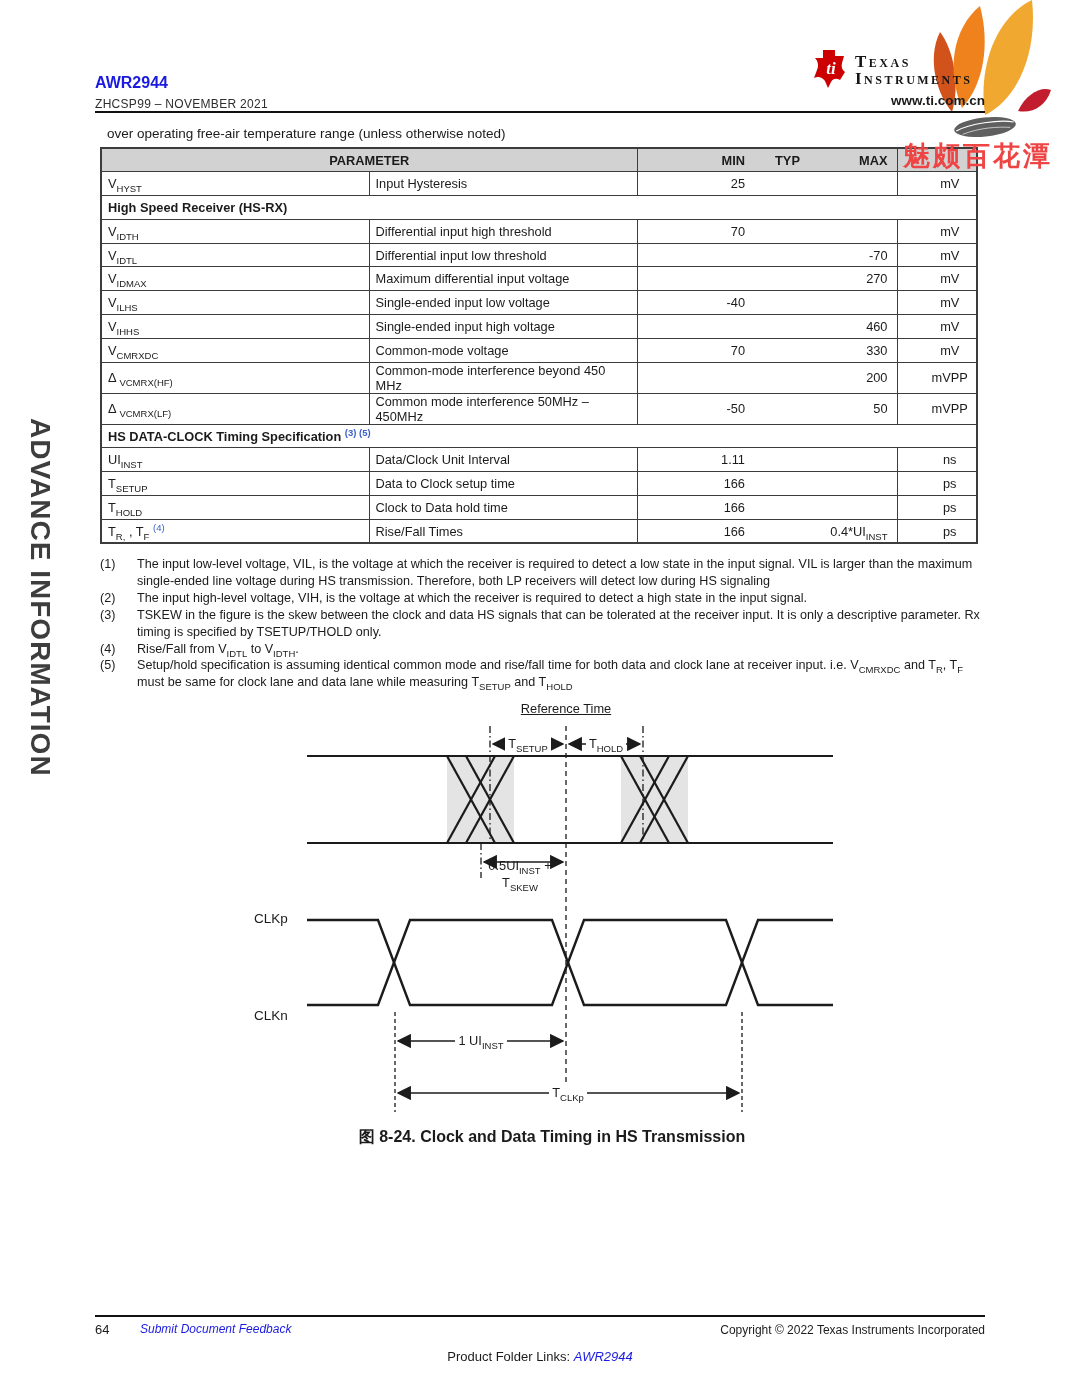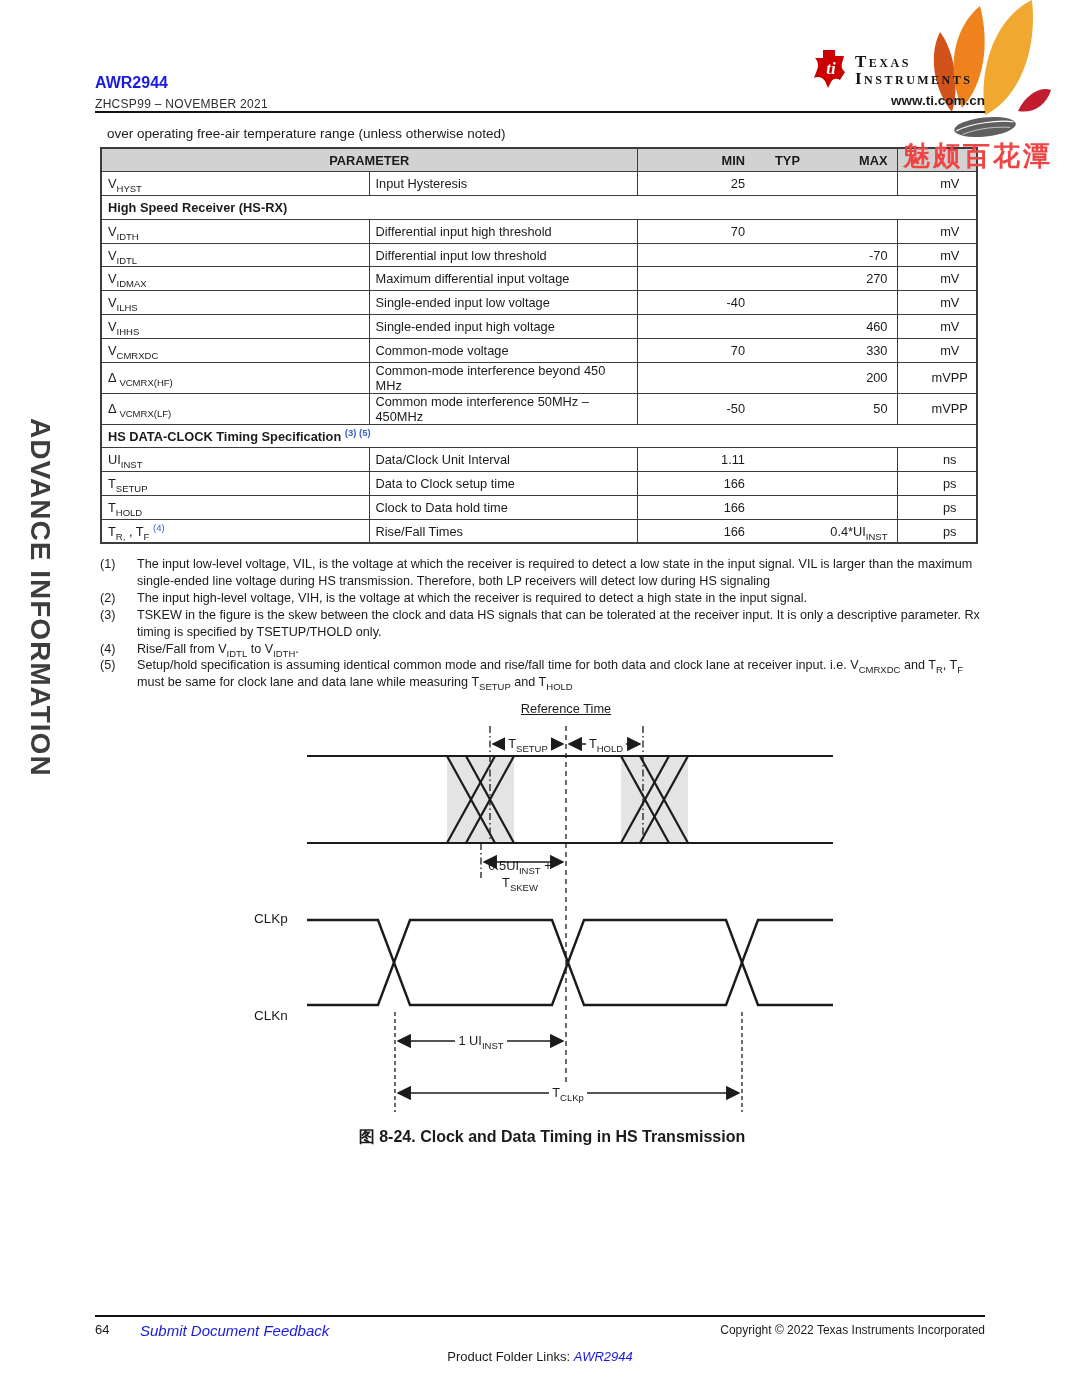--- a/index.html
+++ b/index.html
@@ -71,21 +71,21 @@
   #figure svg{position:absolute;left:0;top:0;}
   .dlabel{position:absolute;font-size:12.8px;text-align:center;z-index:2;}
   .dlabel .wbg{background:#fff;padding:0 3px;}
   #lbl-clkp,#lbl-clkn{font-size:13.5px;text-align:left;}
   #fig-caption{position:absolute;left:240px;top:427px;width:624px;text-align:center;
                font-weight:bold;font-size:16px;z-index:2;}
 
   
   #footer-rule{left:95px;top:1315px;width:890px;height:2px;background:#111;}
   #page-number{left:95px;top:1322px;font-size:13px;}
-  #feedback-link{left:140px;top:1322px;font-size:15px;font-style:italic;color:var(--link_blue);text-decoration:none;}
+  #feedback-link{left:140px;top:1322px;font-size:12px;font-style:italic;color:var(--link_blue);text-decoration:none;}
   #copyright{left:585px;top:1323px;width:400px;text-align:right;font-size:12px;}
   #product-folder{left:240px;top:1349px;width:600px;text-align:center;font-size:13px;}
   #product-folder a{font-style:italic;color:var(--link_blue);text-decoration:none;}
 </style>
 </head>
 <body>
 
 <div id="page">
 
   <svg id="flower" class="abs" width="180" height="140" viewBox="0 0 180 140">

